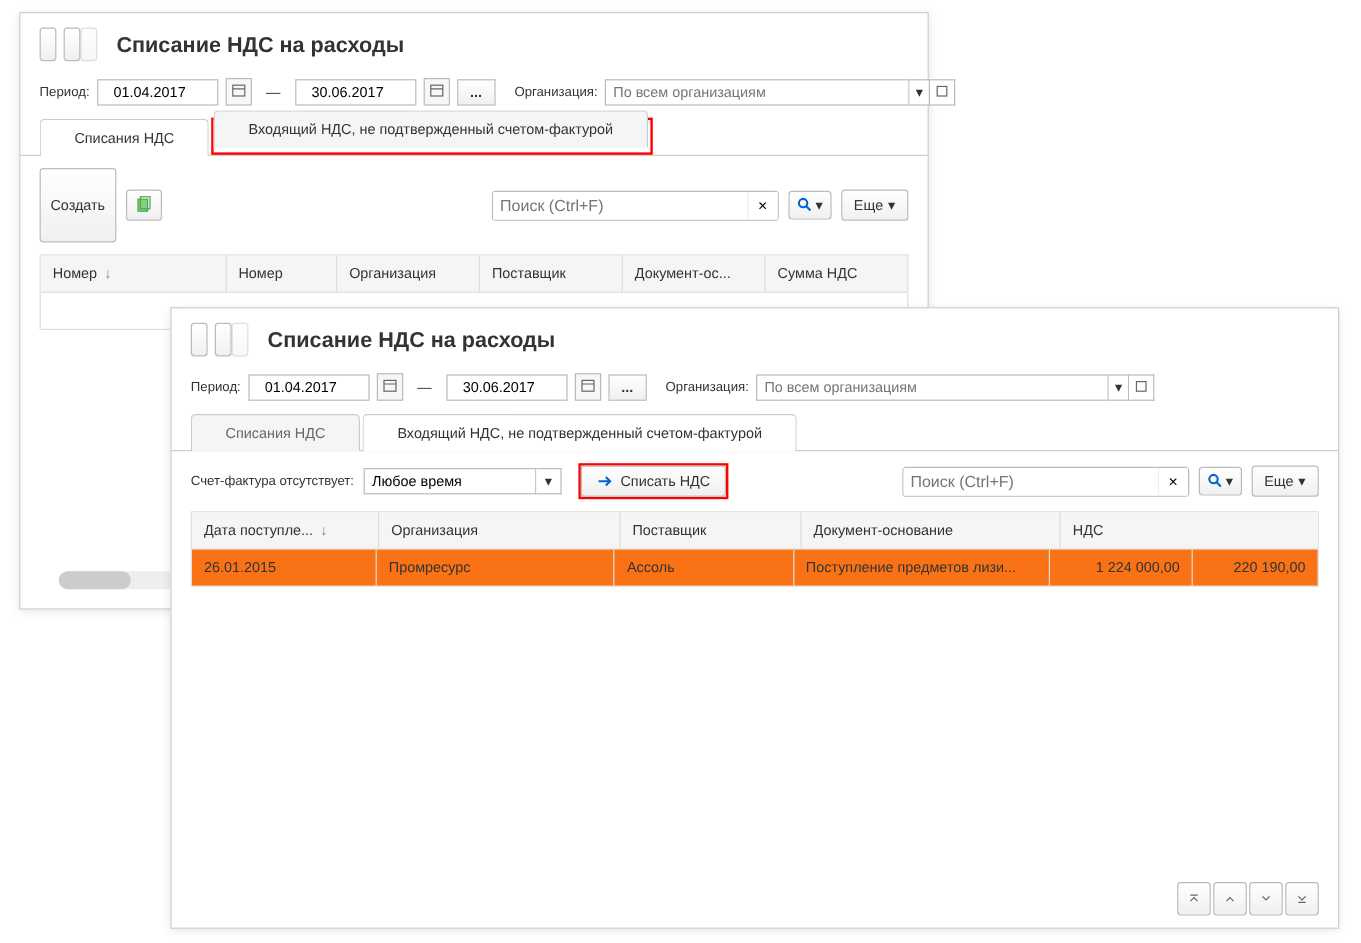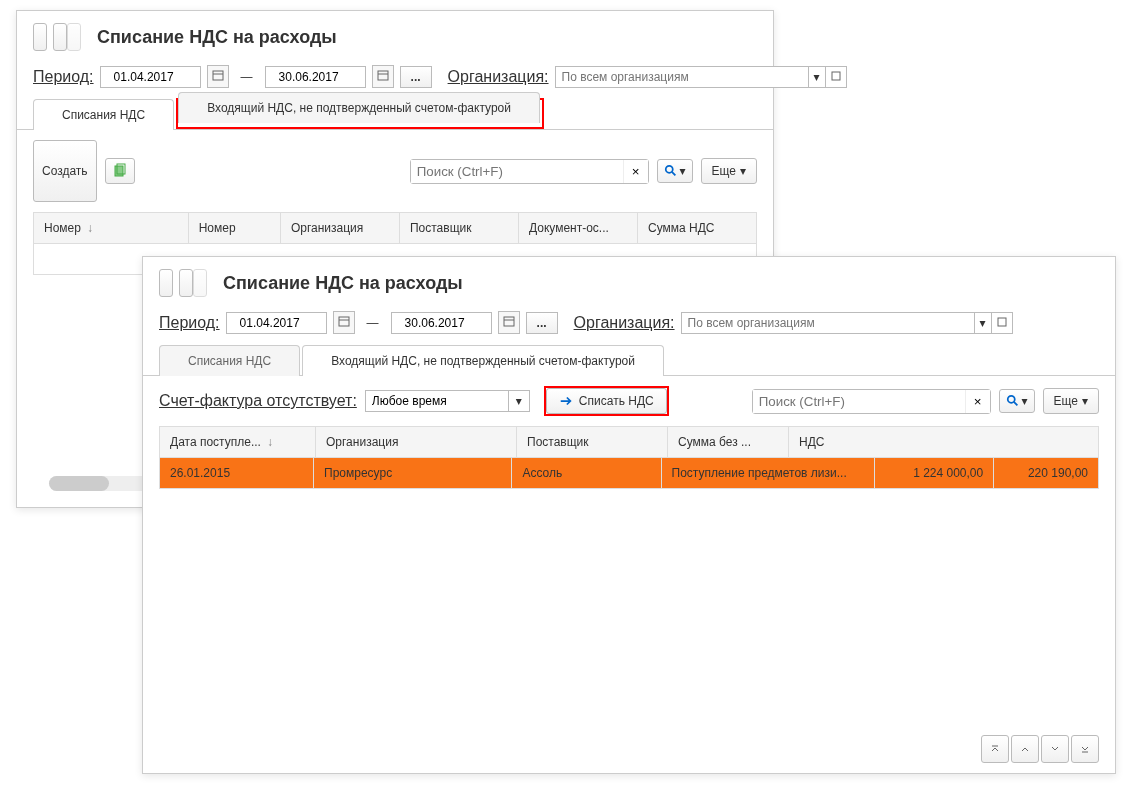--- a/index.html
+++ b/index.html
@@ -5,21 +5,21 @@
 body { margin:0; padding:0; font-family:Arial,sans-serif; font-size:12px; color:#333; background:#fff; }
 .window { position:absolute; background:#fff; border:1px solid #ccc; box-shadow:0 2px 8px rgba(0,0,0,.1); }
 .win1 { left:16px; top:10px; width:756px; height:496px; }
 .win2 { left:142px; top:256px; width:972px; height:516px; }
 .hdr { padding:12px 16px 8px; display:flex; align-items:center; gap:6px; }
 .btn { border:1px solid #bbb; background:linear-gradient(#fff,#f0f0f0); border-radius:3px; padding:20px 8px; cursor:pointer; display:inline-flex; align-items:center; justify-content:center; min-height:20px; }
 .btn.disabled { opacity:.5; cursor:default; }
 .btn.small { padding:3px 6px; }
 .title { font-size:18px; font-weight:bold; margin-left:4px; }
 .filters { padding:6px 16px 10px; display:flex; align-items:center; gap:6px; }
-.label { font-size:16px;text-decoration:underline; }
+.label { font-size:11px; }
 .input { border:1px solid #bbb; padding:3px 6px; font-size:12px; background:#fff; }
 .period-input { width:80px;padding-left:13px; }
 .cal-btn { border:1px solid #bbb; background:#f7f7f7; padding:3px 4px; cursor:pointer; }
 .cal-btn svg { width:12px; height:12px; }
 .dots-btn { border:1px solid #bbb; background:linear-gradient(#fff,#f0f0f0); padding:3px 10px; cursor:pointer; font-weight:bold; }
 .org-input { width:240px; color:#aaa; }
 .org-wrap { display:flex; }
 .org-drop { border:1px solid #bbb; border-left:none; padding:3px 5px; cursor:pointer; background:#fff; }
 .tabs { padding:0 16px; border-bottom:1px solid #ccc; display:flex; gap:0; }
 .tab { border:1px solid #ccc; border-bottom:none; padding:8px 28px; background:#fff; cursor:pointer; border-radius:4px 4px 0 0; margin-right:2px; position:relative; top:1px; }
@@ -234,21 +234,21 @@
     <span class="more-btn">
         <span>Еще</span>
         <span>▾</span>
       </span>
   </div>
   <div class="table">
     <div class="table-hdr">
       <div class="th" style="width:135px"><span>Дата поступле...</span><span class="sort-arrow">↓</span></div>
       <div class="th" style="width:180px">Организация</div>
       <div class="th" style="width:130px">Поставщик</div>
-      <div class="th" style="width:100px">Сумма без ...</div>
+      <div class="th" style="width:195px">Документ-основание</div>
       <div class="th" style="width:85px;border-right:none">НДС</div>
     </div>
     <div class="table-body">
       <div class="row selected">
         <div class="td" style="width:135px">26.01.2015</div>
         <div class="td" style="width:180px">Промресурс</div>
         <div class="td" style="width:130px">Ассоль</div>
         <div class="td" style="width:195px">Поступление предметов лизи...</div>
         <div class="td num" style="width:100px">1 224 000,00</div>
         <div class="td num" style="width:85px;border-right:none">220 190,00</div>

